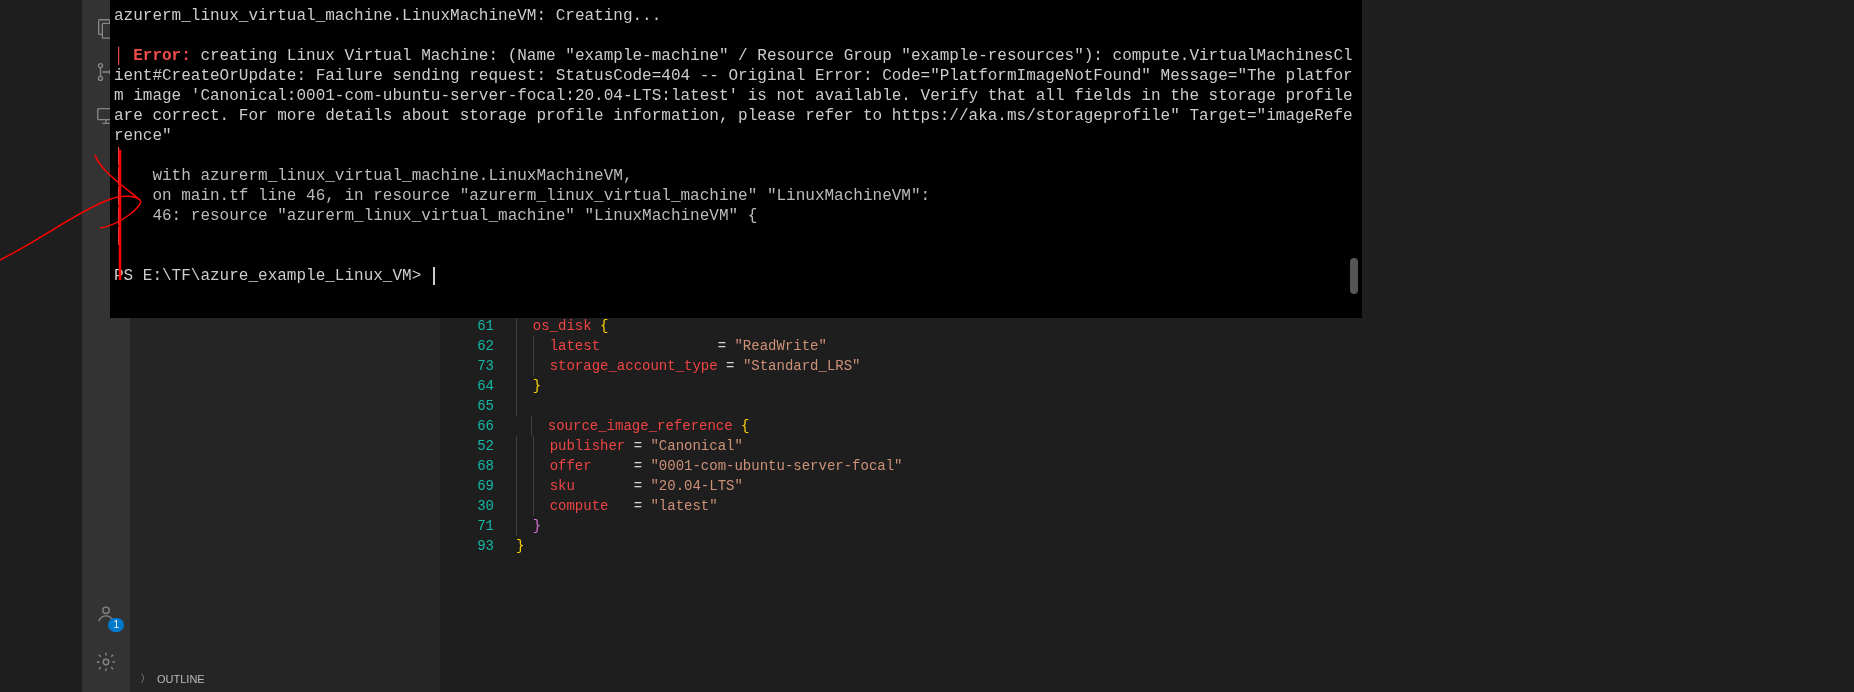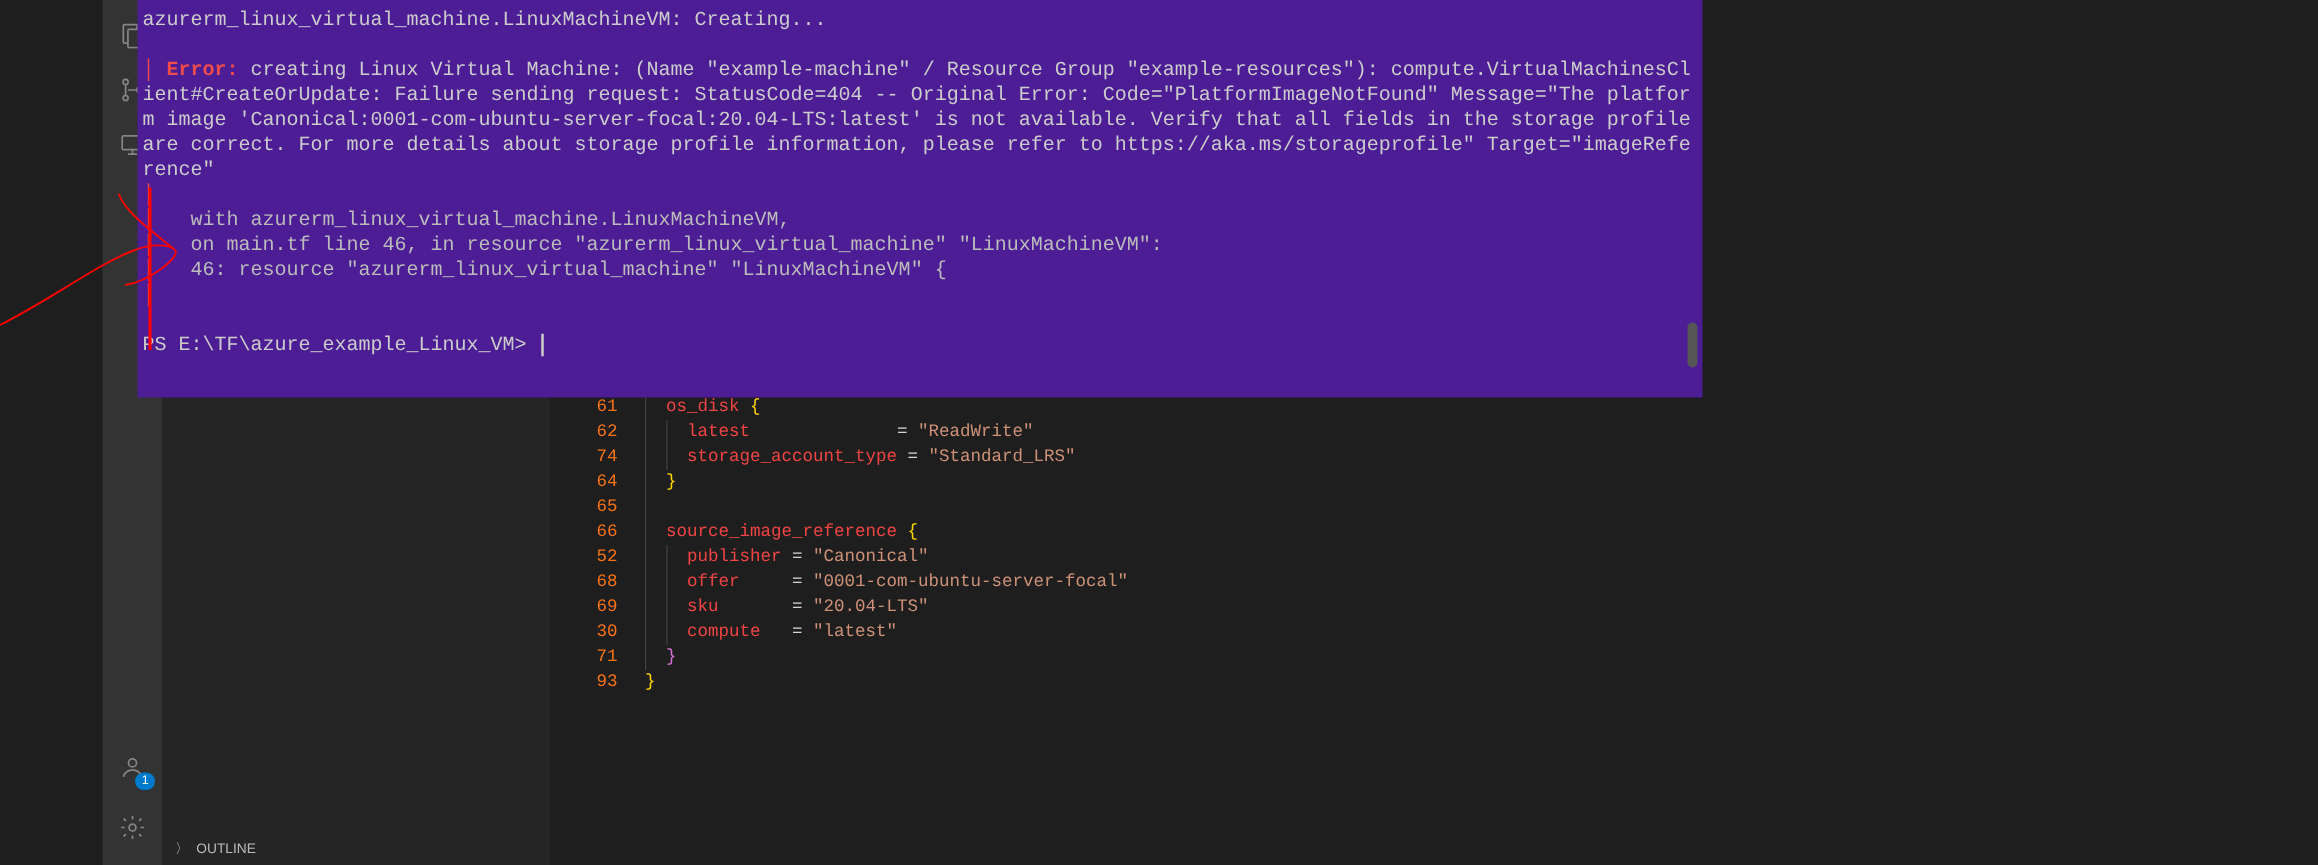--- a/index.html
+++ b/index.html
@@ -51,41 +51,41 @@
     font-family:Consolas,"Courier New",monospace;
     font-size:14px;
     line-height:20px;
   }
   .editor-area {
     position:absolute; left:0; right:0; top:316px; bottom:0;
     display:flex;
   }
   .gutter {
     width:76px; text-align:right; padding-right:22px;
-    color:#f97316; user-select:none;
+    color:#14b8a6; user-select:none;
   }
   .gutter .ln { height:20px; }
   .code { flex:1; position:relative; }
   .code .line { height:20px; white-space:pre; }
   .guide { display:inline-block; border-left:1px solid #404040; height:20px; vertical-align:top; margin-right:-1px; }
   .hl-line { position:absolute; left:-80px; right:0; height:20px; background:#2a2a2a; z-index:-1; }
   .tok-prop  { color:#ef4444; }
   .tok-punc  { color:#d4d4d4; }
   .tok-str   { color:#ce9178; }
   .tok-brace { color:#ffd602; }
   .tok-brace-p { color:#da70d6; }
 
   .right-pad {
     position:absolute; right:0; top:0; width:292px; height:100%;
     background:#1e1e1e;
   }
 
   .terminal {
     position:absolute; left:110px; top:0; width:1252px; height:318px;
-    background:#4c1d95;
+    background:#000000;
     font-family:Consolas,"Courier New",monospace;
     font-size:16px;
     line-height:20px;
     color:#cccccc;
     padding:6px 8px 6px 4px;
     z-index:5;
     white-space:pre-wrap;
     word-break:break-all;
   }
   .terminal .line { min-height:20px; }
@@ -157,38 +157,38 @@
   </div>
 </div>
 
 <div class="right-pad"></div>
 
 <div class="editor">
   <div class="editor-area" id="editor-area">
       <div class="gutter">
         <div class="ln">61</div>
         <div class="ln">62</div>
-        <div class="ln">74</div>
+        <div class="ln">73</div>
         <div class="ln">64</div>
         <div class="ln">65</div>
         <div class="ln">66</div>
         <div class="ln">52</div>
         <div class="ln">68</div>
         <div class="ln">69</div>
         <div class="ln">30</div>
         <div class="ln">71</div>
         <div class="ln">93</div>
       </div>
       <div class="code">
         <div class="line" style="position: relative;"><span class="guide"></span>  <span class="tok-prop">os_disk </span><span class="tok-brace">{</span></div>
         <div class="line" style="position: relative;"><span class="guide"></span>  <span class="guide"></span>  <span class="tok-prop">latest              </span><span class="tok-punc">= </span><span class="tok-str">"ReadWrite"</span></div>
         <div class="line" style="position: relative;"><span class="guide"></span>  <span class="guide"></span>  <span class="tok-prop">storage_account_type </span><span class="tok-punc">= </span><span class="tok-str">"Standard_LRS"</span></div>
         <div class="line" style="position: relative;"><span class="guide"></span>  <span class="tok-brace">}</span></div>
         <div class="line" style="position: relative;"><span class="guide"></span>  </div>
-        <div class="line" style="position: relative;"><span class="guide"></span>  <span class="tok-prop">source_image_reference </span><span class="tok-brace">{</span></div>
+        <div class="line" style="position: relative; margin-left: 15px;"><span class="guide"></span>  <span class="tok-prop">source_image_reference </span><span class="tok-brace">{</span></div>
         <div class="line" style="position: relative;"><span class="guide"></span>  <span class="guide"></span>  <span class="tok-prop">publisher </span><span class="tok-punc">= </span><span class="tok-str">"Canonical"</span></div>
         <div class="line" style="position: relative;"><div class="hl-line"></div><span class="guide"></span>  <span class="guide"></span>  <span class="tok-prop">offer     </span><span class="tok-punc">= </span><span class="tok-str">"0001-com-ubuntu-server-focal"</span></div>
         <div class="line" style="position: relative;"><span class="guide"></span>  <span class="guide"></span>  <span class="tok-prop">sku       </span><span class="tok-punc">= </span><span class="tok-str">"20.04-LTS"</span></div>
         <div class="line" style="position: relative;"><span class="guide"></span>  <span class="guide"></span>  <span class="tok-prop">compute   </span><span class="tok-punc">= </span><span class="tok-str">"latest"</span></div>
         <div class="line" style="position: relative;"><span class="guide"></span>  <span class="tok-brace-p">}</span></div>
         <div class="line" style="position: relative;"><span class="tok-brace">}</span></div>
       </div>
     </div>
 </div>
 

